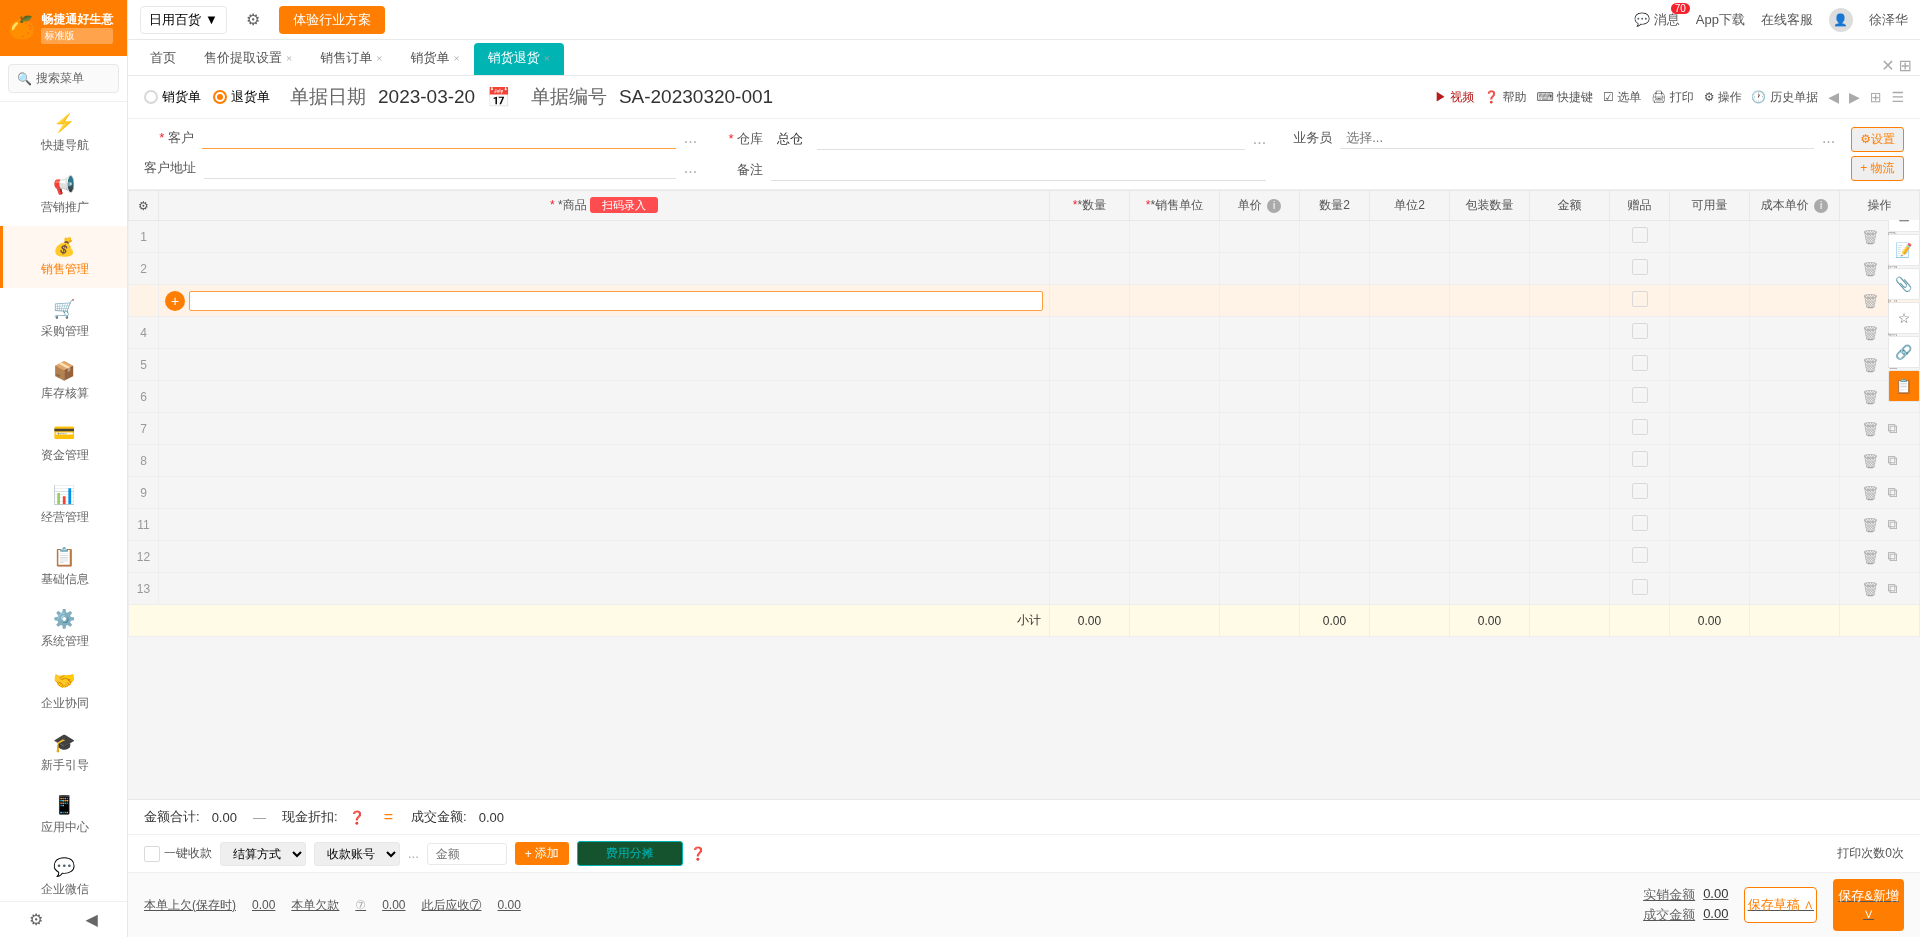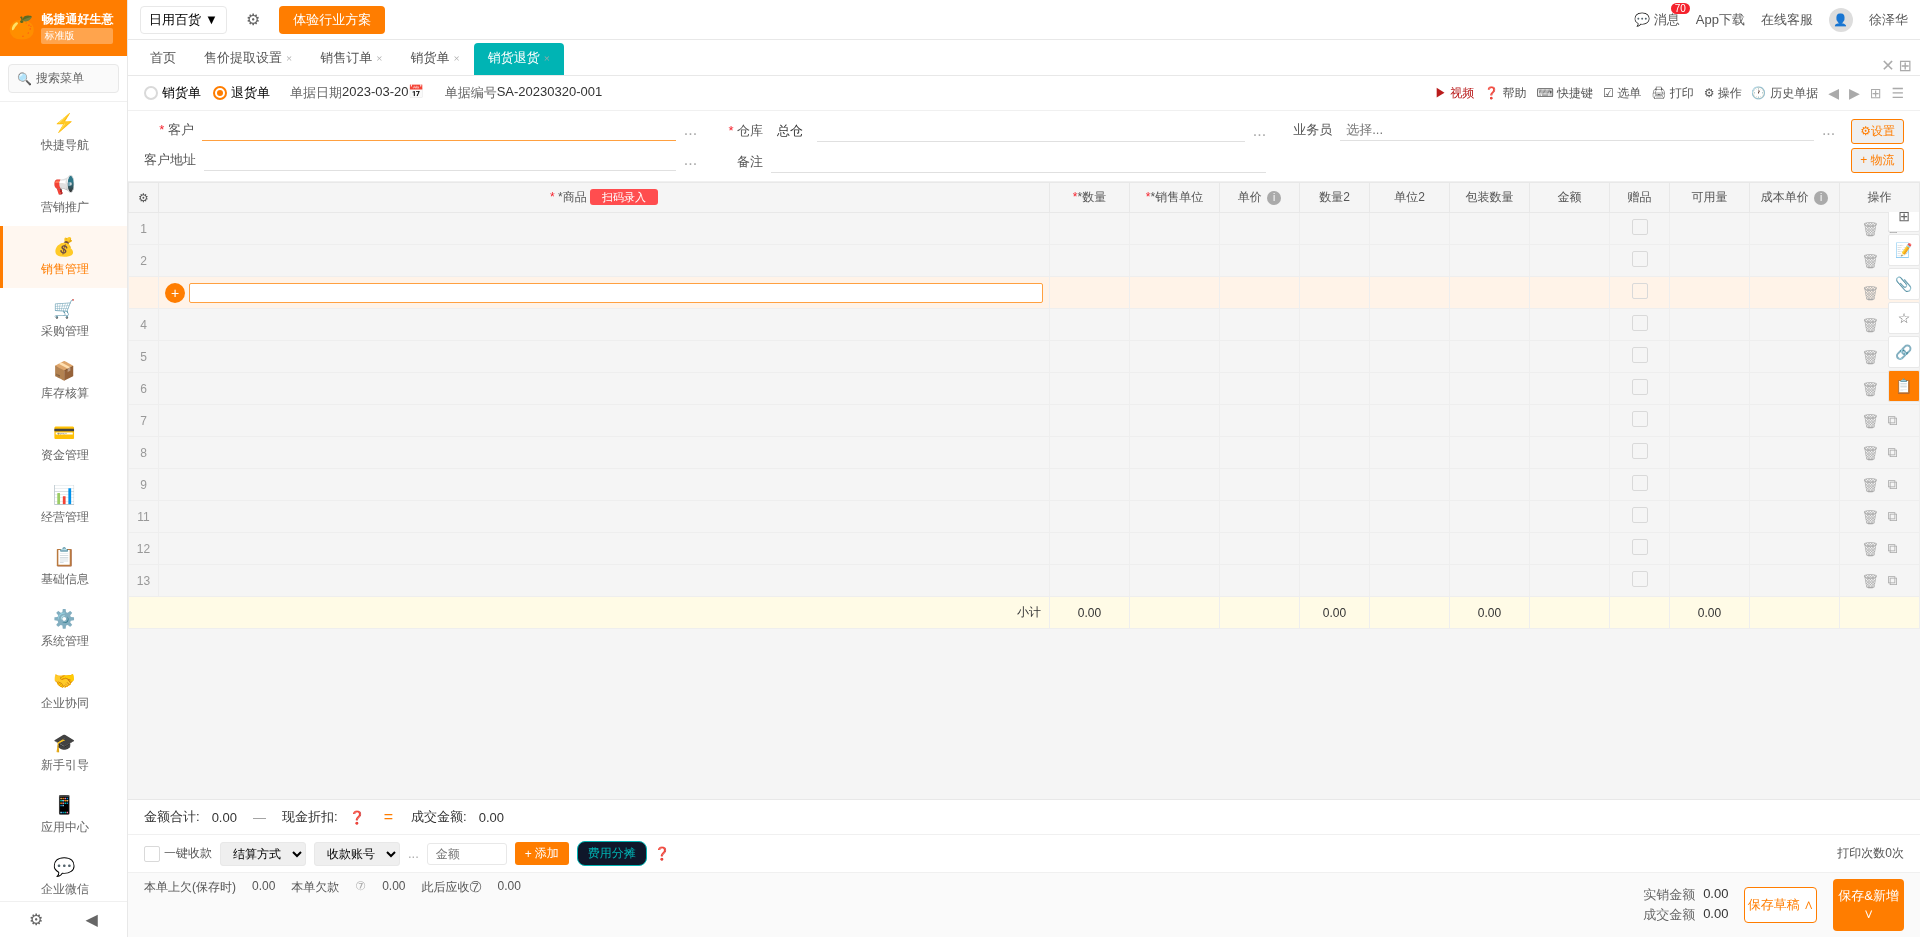--- a/index.html
+++ b/index.html
@@ -34,21 +34,21 @@
     
     .tabs { height: 36px; background: #fff; border-bottom: 1px solid #e8e8e8; display: flex; align-items: flex-end; padding: 0 8px; flex-shrink: 0; }
     .tab { padding: 6px 14px; cursor: pointer; font-size: 13px; color: #555; border-bottom: 2px solid transparent; display: flex; align-items: center; gap: 4px; font-family: Liberation Serif, serif; }
     .tab.active { color: #fff; background: #00b4b4; border-radius: 4px 4px 0 0; border-bottom: 2px solid #00b4b4; }
     .tab-close { font-size: 11px; color: #aaa; cursor: pointer; }
     .radio-group { display: flex; align-items: center; gap: 12px; }
     .radio-item { display: flex; align-items: center; gap: 4px; cursor: pointer; font-size: 13px; }
     .radio-dot { width: 14px; height: 14px; border-radius: 50%; border: 2px solid #d9d9d9; display: flex; align-items: center; justify-content: center; }
     .radio-dot.checked { border-color: #ff7d00; }
     .radio-dot.checked::after { content: ''; width: 6px; height: 6px; border-radius: 50%; background: #ff7d00; }
-    .form-field { display: flex; align-items: flex-start; gap: 0; font-size: 13px; }
+    .form-field { display: flex; align-items: center; gap: 12px; font-size: 19px; }
     .form-field-label { color: #666; }
     .form-field-value { color: #333; font-weight: 500; }
     .form-field-icon { color: #aaa; cursor: pointer; }
     .field-dots { color: #aaa; cursor: pointer; font-size: 16px; }
     .side-btn { display: flex; align-items: center; gap: 3px; font-size: 12px; color: #ff7d00; cursor: pointer; border: 1px solid #ff7d00; border-radius: 3px; padding: 3px 8px; white-space: nowrap; }
 
     
     .table-area { flex: 1; overflow: auto; }
     .data-table { width: 100%; border-collapse: collapse; font-size: 12px; }
     .data-table th { background: #f5f5f5; border: 1px solid #e8e8e8; padding: 6px 8px; text-align: center; white-space: nowrap; color: #555; font-weight: 500; position: sticky; top: 0; z-index: 2; }
@@ -79,24 +79,24 @@
     
     .bottom-area { border-top: 1px solid #e8e8e8; background: #fff; flex-shrink: 0; }
     .bottom-row1 { display: flex; align-items: center; gap: 12px; padding: 8px 16px; flex-wrap: wrap; }
     .amount-text { font-size: 13px; color: #333; }
     .dash { color: #999; margin: 0 4px; }
     .question-icon { color: #aaa; cursor: pointer; }
     .bottom-row2 { display: flex; align-items: center; gap: 8px; padding: 6px 16px; border-top: 1px solid #f0f0f0; }
     .checkbox-label { display: flex; align-items: center; gap: 4px; font-size: 12px; color: #555; cursor: pointer; }
     .bottom-input { border: 1px solid #e8e8e8; border-radius: 3px; padding: 3px 8px; font-size: 12px; min-width: 80px; }
     .add-fee-btn { background: #ff7d00; color: white; border: none; border-radius: 3px; padding: 3px 10px; font-size: 12px; cursor: pointer; display: flex; align-items: center; gap: 3px; }
-    .fee-split-btn { border: 1px solid #00b4b4; color: #00b4b4; background: #0f172a; border-radius: 8px; padding: 3px 10px; font-size: 12px; cursor: pointer; }
-
-    
-    .status-bar { display: flex; align-items: flex-start; gap: 16px; padding: 6px 16px; background: #fafafa; border-top: 1px solid #f0f0f0; font-size: 12px; color: #555; }
+    .fee-split-btn { border: 1px solid #00b4b4; color: #00b4b4; background: #14532d; border-radius: 3px; padding: 3px 28px; font-size: 12px; cursor: pointer; }
+
+    
+    .status-bar { display: flex; align-items: center; gap: 16px; padding: 6px 16px; background: #fafafa; border-top: 1px solid #f0f0f0; font-size: 12px; color: #555; text-decoration: underline; }
     .summary-row { display: flex; justify-content: space-between; font-size: 13px; }
     .summary-label { color: #666; }
     .summary-value { color: #333; font-weight: 500; }
     .btn-save-draft { flex: 1; border: 1px solid #ff7d00; color: #ff7d00; background: white; border-radius: 4px; padding: 8px 0; cursor: pointer; font-size: 13px; }
     .btn-save-new { flex: 1; background: #ff7d00; color: white; border: none; border-radius: 4px; padding: 8px 0; cursor: pointer; font-size: 13px; }
 
     
     .right-float { position: fixed; right: 0; top: 200px; display: flex; flex-direction: column; gap: 2px; }
     .float-icon { width: 32px; height: 32px; background: #fff; border: 1px solid #e8e8e8; display: flex; align-items: center; justify-content: center; cursor: pointer; font-size: 14px; color: #666; border-radius: 2px; }
     .float-icon.active { background: #ff7d00; color: white; }

